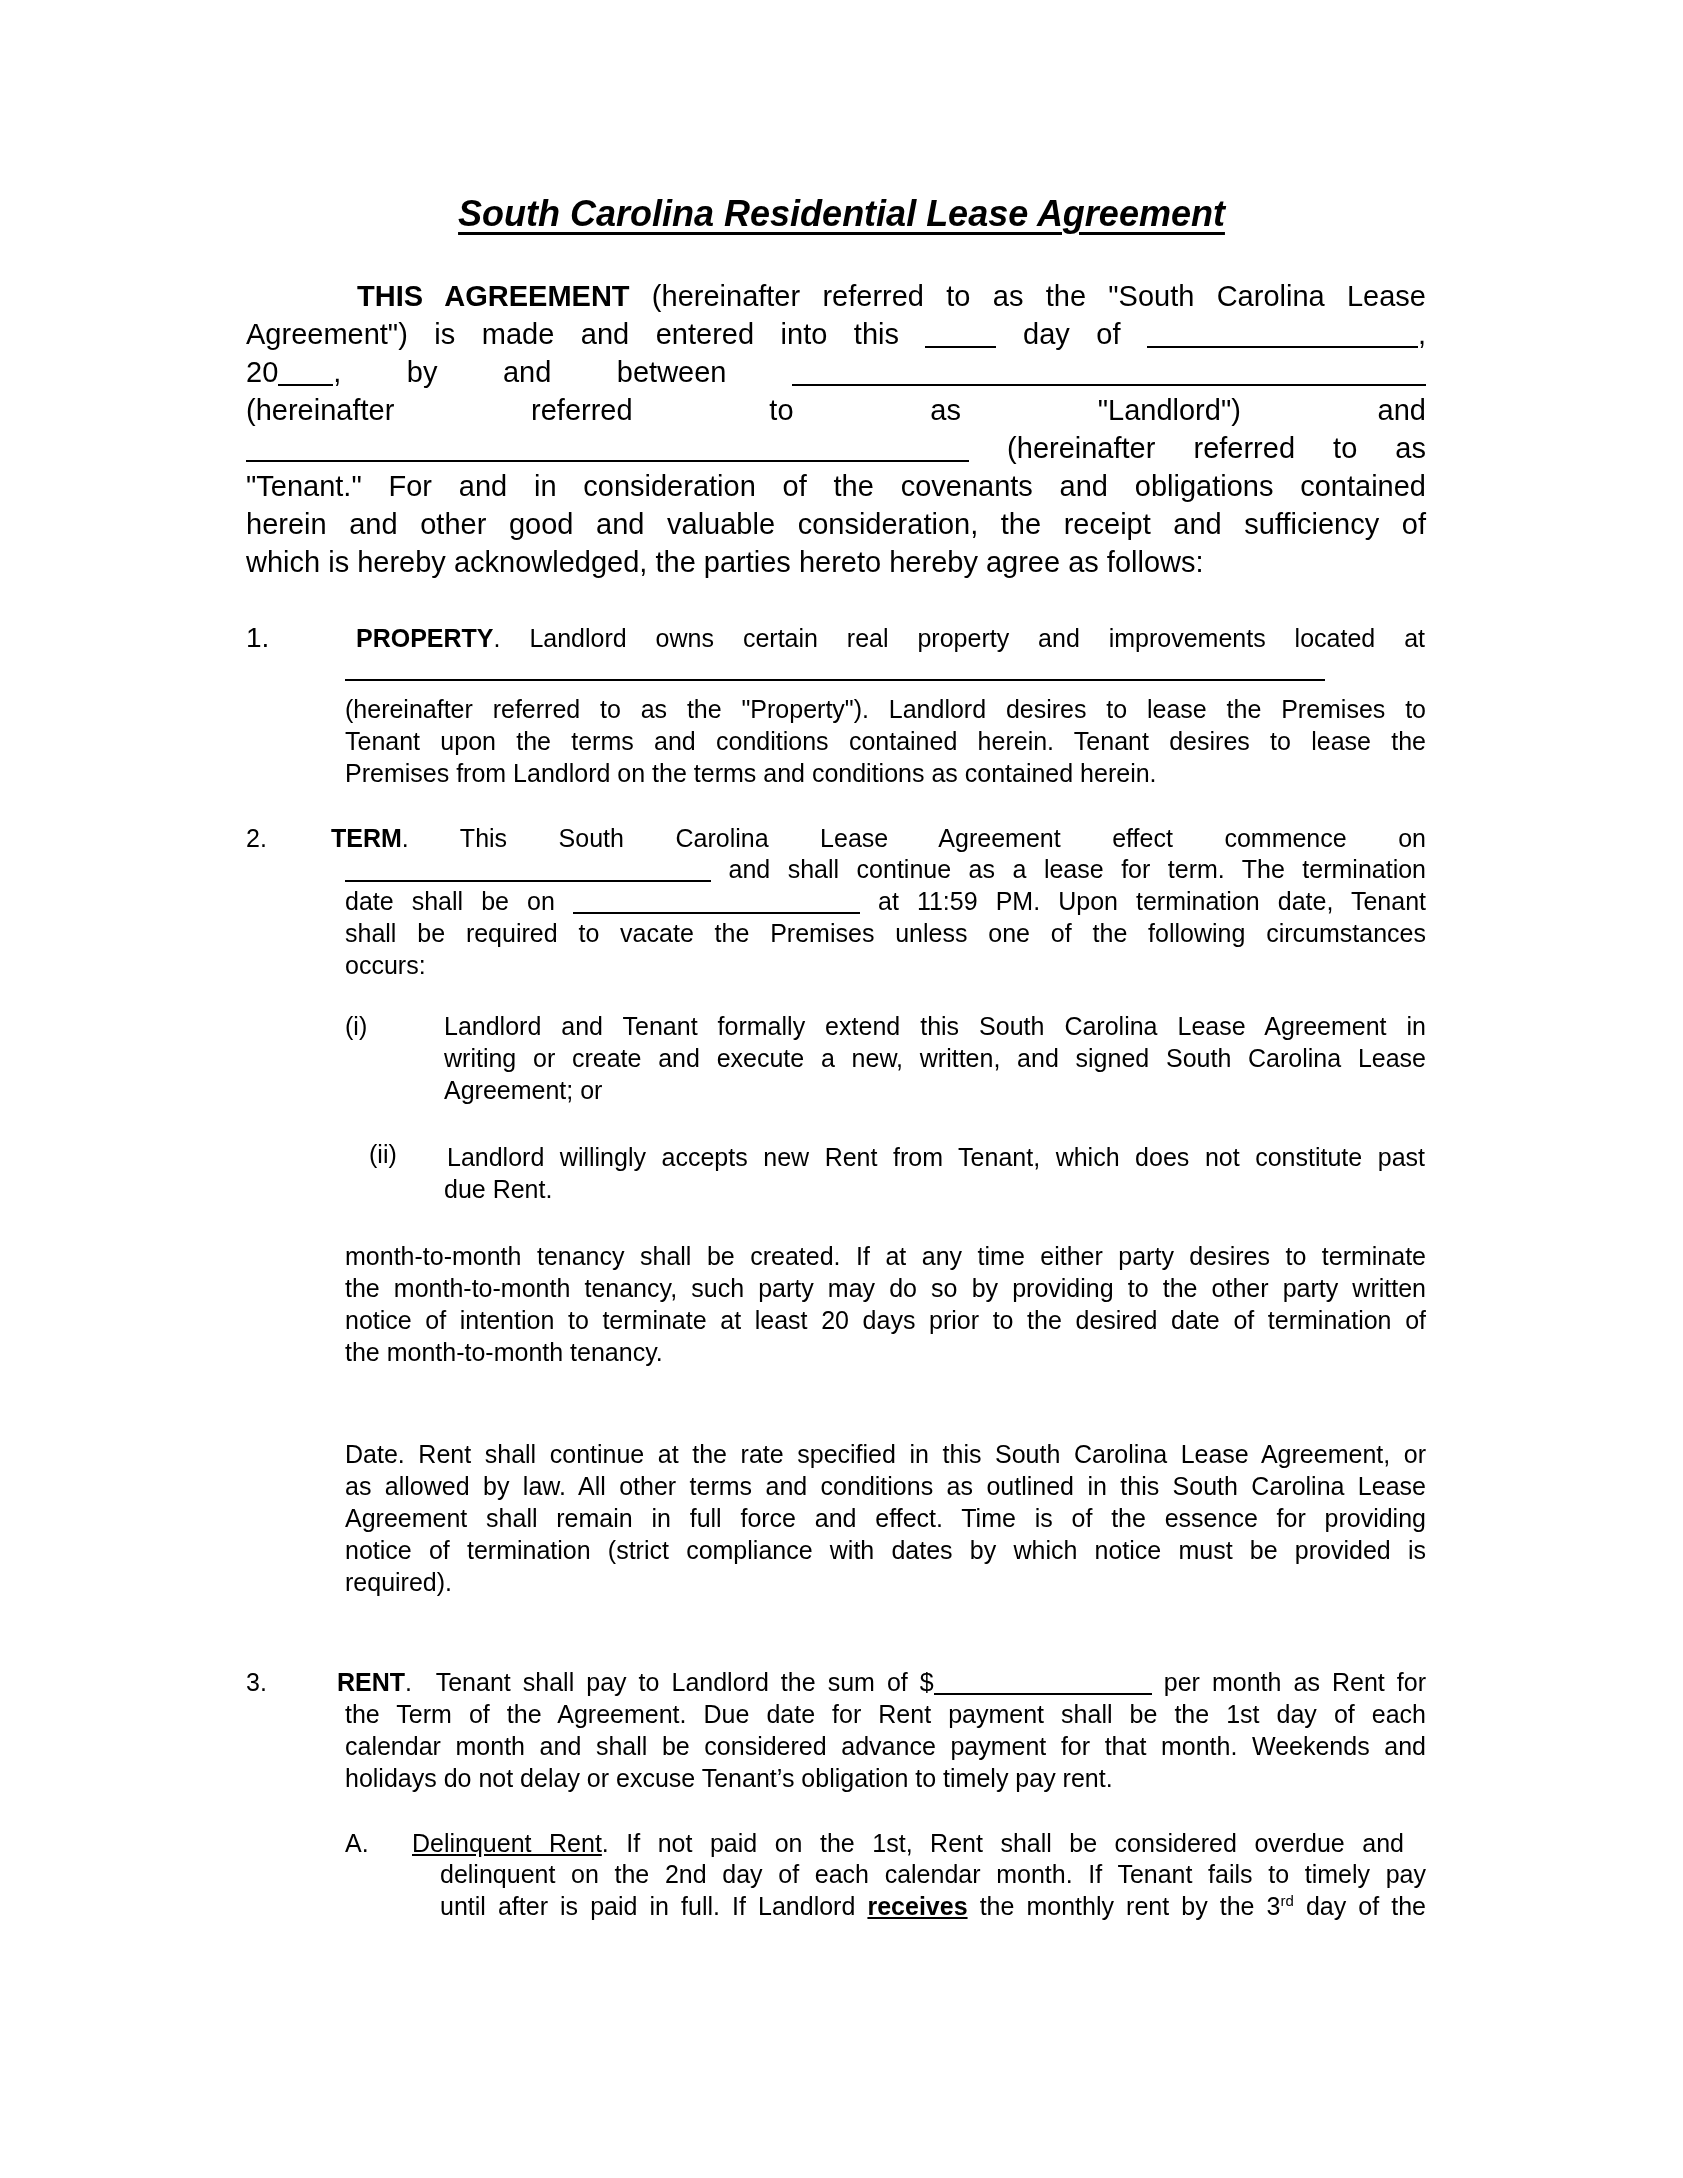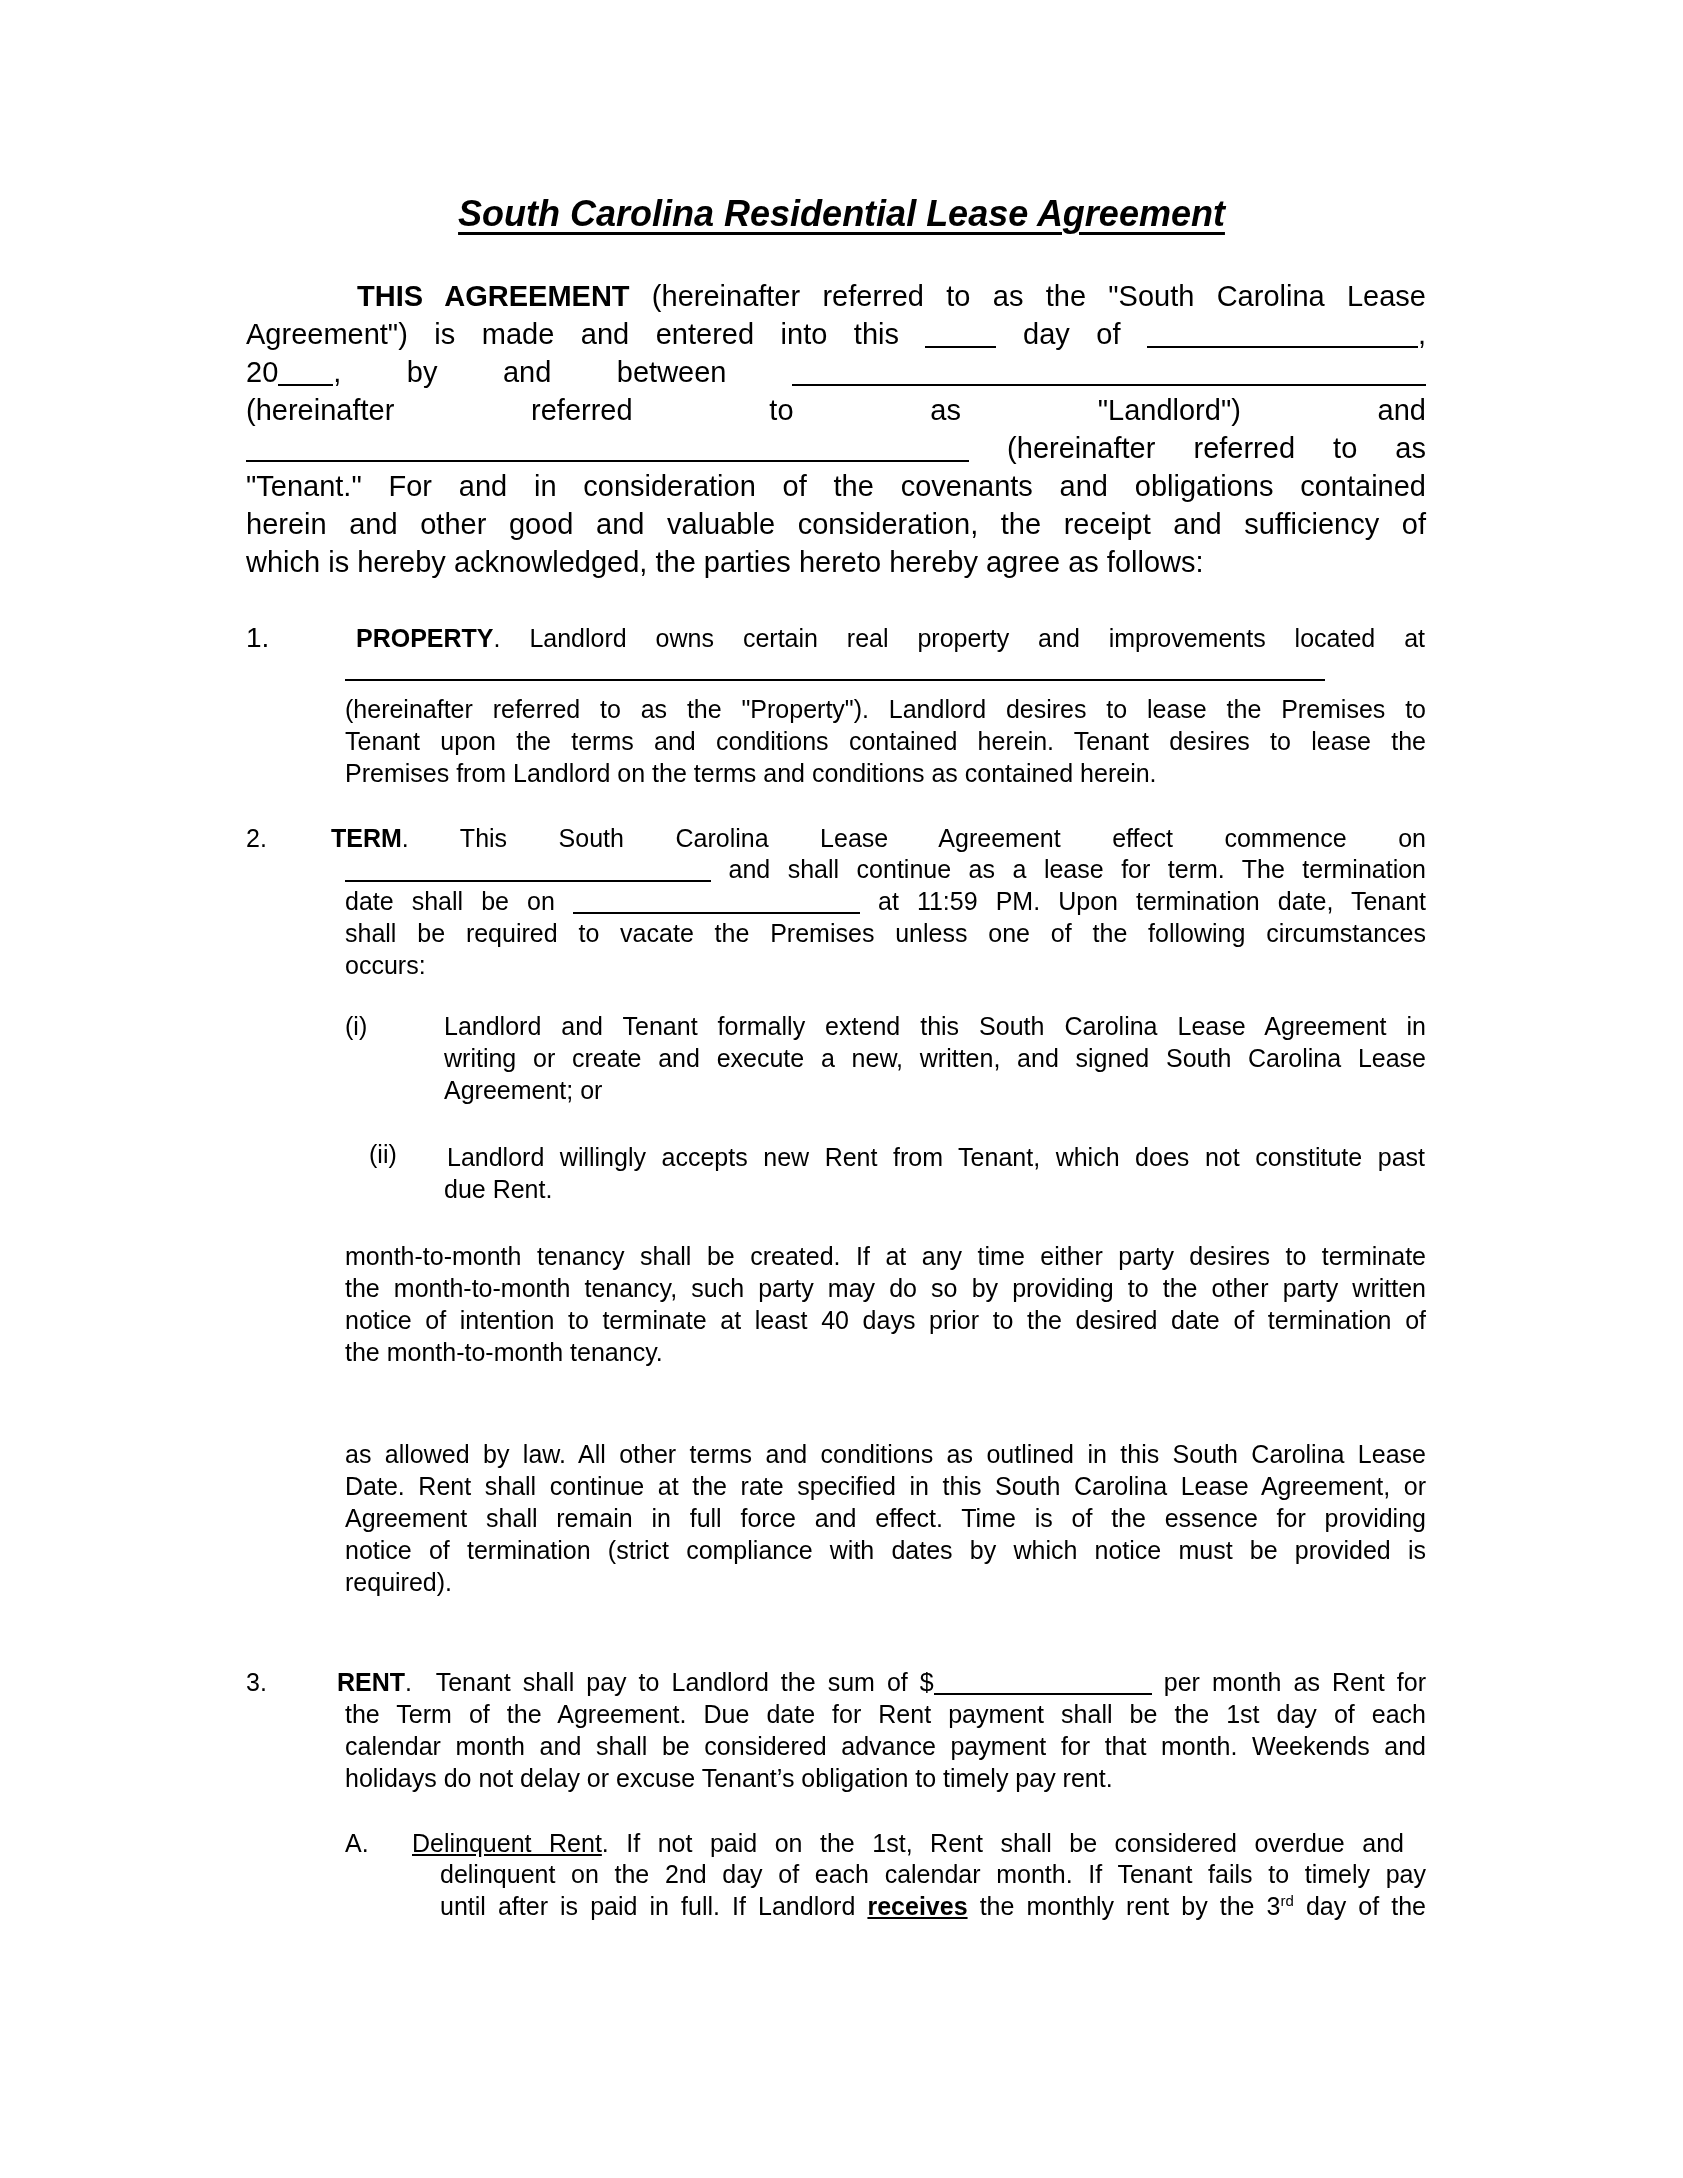--- a/index.html
+++ b/index.html
@@ -128,27 +128,27 @@
   <div class="sub-block" style="left:447px;width:978px;top:1141px;">
     <span class="l">Landlord willingly accepts new Rent from Tenant, which does not constitute past</span>
   </div>
   <div class="sub-block" style="top:1173px;">
     <span class="l last">due Rent.</span>
   </div>
 
   <div class="body-block" style="top:1240px;">
     <span class="l">month-to-month tenancy shall be created. If at any time either party desires to terminate</span>
     <span class="l">the month-to-month tenancy, such party may do so by providing to the other party written</span>
-    <span class="l">notice of intention to terminate at least 40 days prior to the desired date of termination of</span>
+    <span class="l">notice of intention to terminate at least 20 days prior to the desired date of termination of</span>
     <span class="l last">the month-to-month tenancy.</span>
   </div>
 
   <div class="body-block" style="top:1438px;">
+    <span class="l">Date. Rent shall continue at the rate specified in this South Carolina Lease Agreement, or</span>
     <span class="l">as allowed by law. All other terms and conditions as outlined in this South Carolina Lease</span>
-    <span class="l">Date. Rent shall continue at the rate specified in this South Carolina Lease Agreement, or</span>
     <span class="l">Agreement shall remain in full force and effect. Time is of the essence for providing</span>
     <span class="l">notice of termination (strict compliance with dates by which notice must be provided is</span>
     <span class="l last">required).</span>
   </div>
 
   <div class="num" style="left:246px;top:1666px;">3.</div>
   <div class="body-block" style="left:337px;width:1089px;top:1666px;">
     <span class="l"><span class="bold">RENT</span><span>.</span>&nbsp; <span>Tenant shall pay to Landlord the sum of $</span><span class="blank" style="width:218px"></span> <span>per month as Rent for</span></span>
   </div>
   <div class="body-block" style="top:1698px;">

